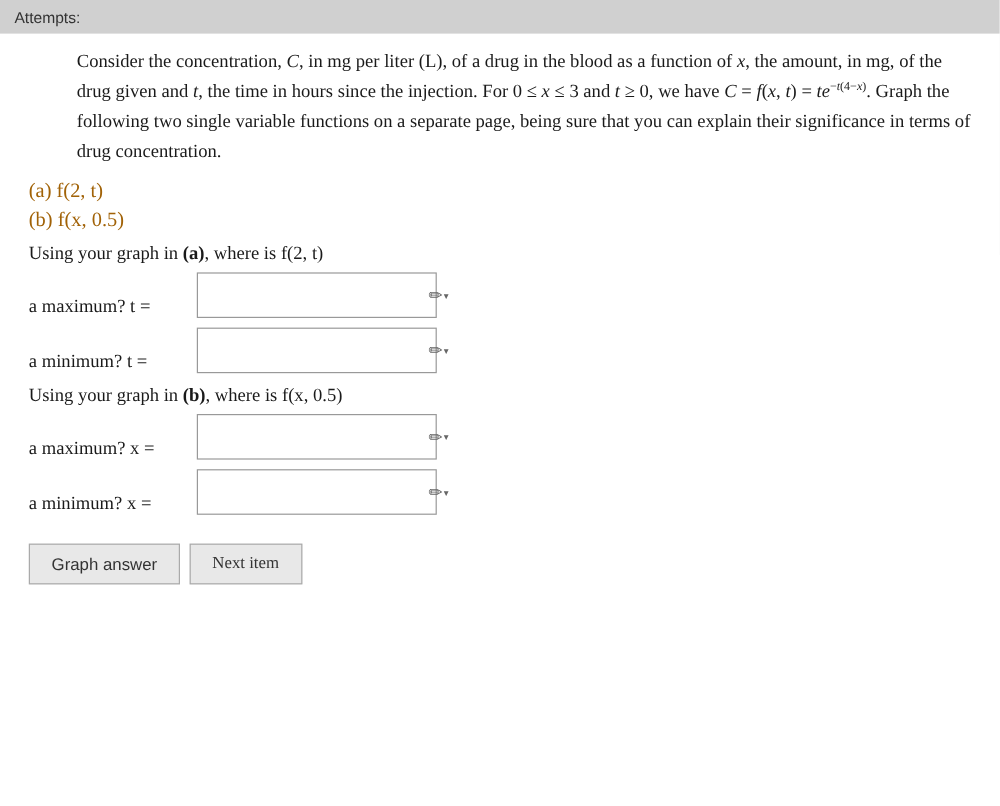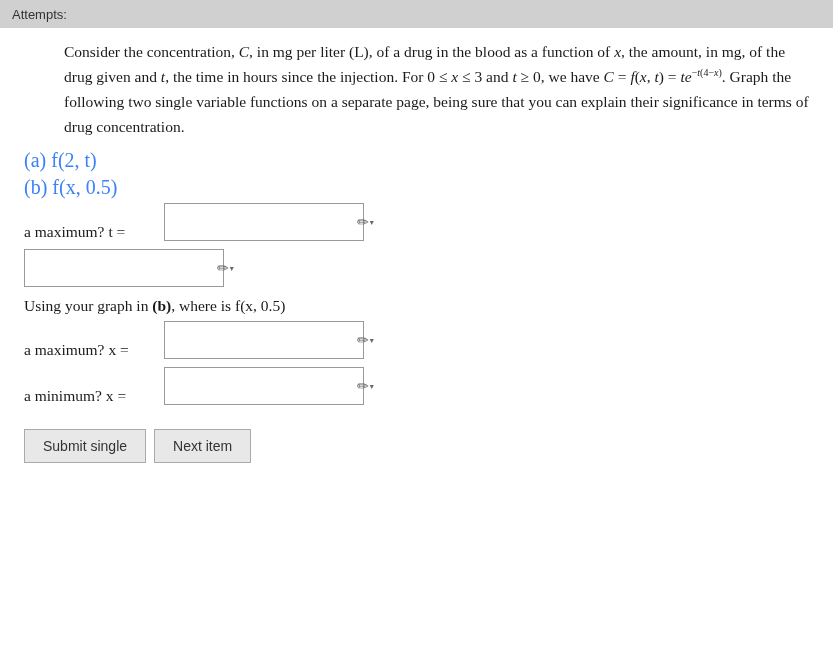--- a/index.html
+++ b/index.html
@@ -31,22 +31,22 @@
       color: #1a1a1a;
       margin-bottom: 10px;
       margin-left: 40px;
     }
 
     .problem-text .math {
       font-style: italic;
     }
 
     .part-label {
-      font-size: 20px;
-      color: #3b82f6;
+      font-size: 17px;
+      color: #a16207;
       margin-bottom: 4px;
       margin-top: 2px;
     }
 
     .section-label {
       font-size: 15.5px;
       color: #1a1a1a;
       margin-top: 10px;
       margin-bottom: 6px;
     }
@@ -122,21 +122,21 @@
       font-family: Arial, sans-serif;
       color: #333;
     }
 
     .btn-next {
       background: #e8e8e8;
       border: 1.5px solid #aaa;
       padding: 8px 18px;
       font-size: 14px;
       cursor: pointer;
-      font-family: Liberation Sans, sans-serif;
+      font-family: Liberation Serif, serif;
       color: #333;
     }
 
     sup {
       font-size: 10px;
     }
 
     .top-bar {
       background: #d0d0d0;
       height: 28px;
@@ -167,33 +167,37 @@
   </p>
 
   <p class="part-label">
     (a) <span class="math">f</span>(2, <span class="math">t</span>)
   </p>
 
   <p class="part-label">
     (b) <span class="math">f</span>(<span class="math">x</span>, 0.5)
   </p>
 
+  <p class="section-label">
+    Using your graph in <strong>(a)</strong>, where is <span class="math">f</span>(2, <span class="math">t</span>)
+  </p>
 
   <div class="input-row">
     <span class="label-text">a maximum? <span class="math">t</span> =</span>
     <div class="answer-input-wrapper">
       <input class="answer-input" type="text" value="" style="">
       <button class="pencil-btn">
         <span class="pencil-icon">✏</span>
           <span class="pencil-dropdown">▾</span>
       </button>
     </div>
   </div>
 
   <div class="input-row">
+    <span class="label-text">a minimum? <span class="math">t</span> =</span>
     <div class="answer-input-wrapper">
       <input class="answer-input" type="text" value="" style="">
       <button class="pencil-btn">
         <span class="pencil-icon">✏</span>
           <span class="pencil-dropdown">▾</span>
       </button>
     </div>
   </div>
 
   <p class="section-label">
@@ -216,17 +220,17 @@
     <div class="answer-input-wrapper">
       <input class="answer-input" type="text" value="" style="">
       <button class="pencil-btn">
         <span class="pencil-icon">✏</span>
           <span class="pencil-dropdown">▾</span>
       </button>
     </div>
   </div>
 
   <div class="bottom-buttons">
-    <button class="btn-submit">Submit single</button>
+    <button class="btn-submit">Graph answer</button>
     <button class="btn-next">Next item</button>
   </div>
 
 </div>
 
 </body></html>

